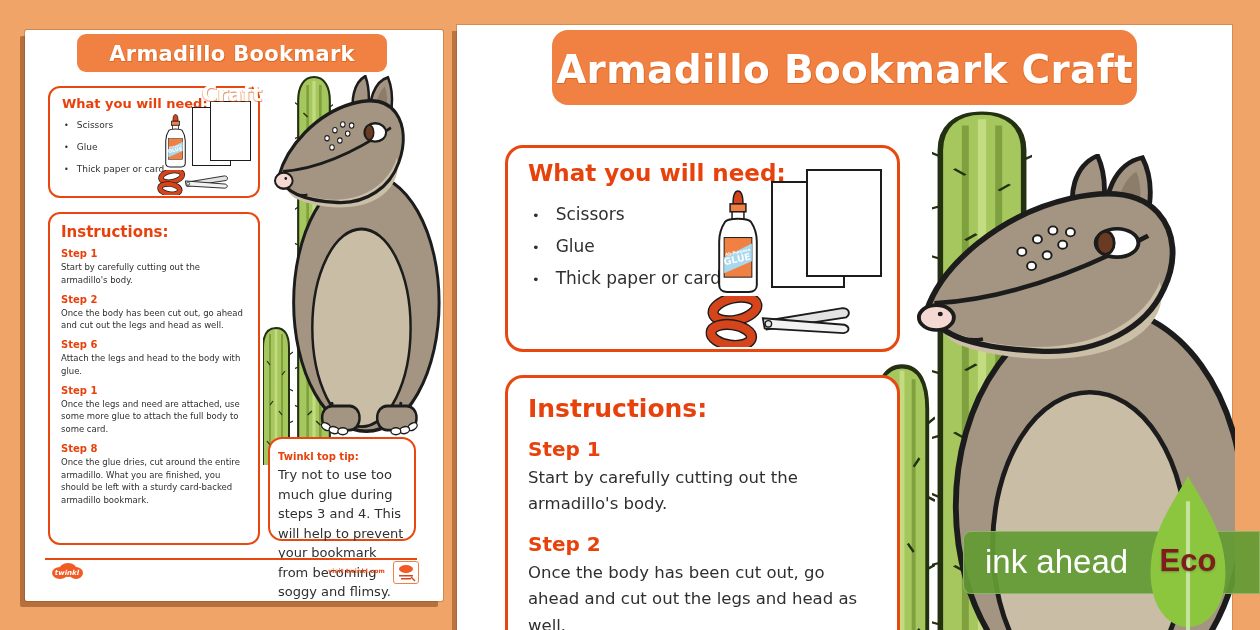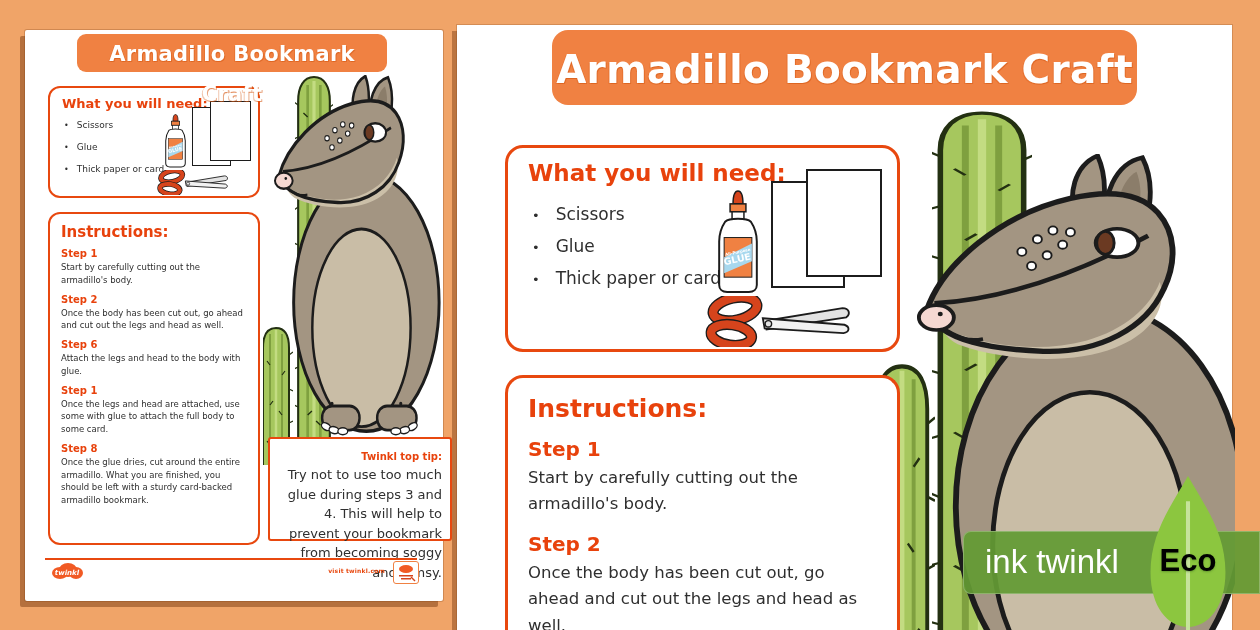--- a/index.html
+++ b/index.html
@@ -39,21 +39,21 @@
   #mat-left .paper-front{position:absolute;left:160px;top:13px;width:39px;height:58px;background:#fff;border:1.5px solid #1c1c1c;}
   #mat-left .sciss{position:absolute;left:102px;top:82px;width:83px;height:25px;}
 
   
   #ins-left{left:23px;top:182px;width:212px;height:333px;padding:9px 11px;}
   #ins-left .hd{font-size:15px;margin:0 0 3px 0;}
   #ins-left .slabel{font-size:10px;margin:7px 0 2px 0;}
   #ins-left .stext{font-size:8.5px;line-height:1.5;margin:0;}
 
   
-  #tip-left{left:243px;top:407px;width:184px;height:104px;border-radius:3px;padding:10px 8px;text-align:right;}
+  #tip-left{left:243px;top:407px;width:148px;height:104px;border-radius:14px;padding:10px 8px;text-align:left;}
   #tip-left .hd{font-size:10px;margin:2px 0 3px 0;}
   #tip-left .tx{font-size:13px;line-height:1.5;margin:0;}
 
   
   #footer-line{position:absolute;left:20px;top:528px;width:372px;height:2px;background:#e8480f;z-index:2;}
   #logo-left{position:absolute;left:25px;top:532px;width:34px;height:18px;z-index:2;}
   #visit-link{position:absolute;left:290px;top:537px;width:70px;text-align:right;font-size:6px;font-weight:bold;color:#e8480f;z-index:2;letter-spacing:.2px;}
   #stamp{position:absolute;left:368px;top:531px;width:24px;height:21px;z-index:2;background:#fff;border:1px solid #f08142;border-radius:3px;}
 
   
@@ -79,21 +79,21 @@
   
   #eco-band{
     position:absolute;left:963px;top:531px;width:297px;height:63px;z-index:10;
     background:rgba(99,154,52,.93);border-radius:8px 0 0 8px;
     box-shadow:0 0 0 1px rgba(255,255,255,.25) inset;
   }
   #eco-band .lbl{position:absolute;left:22px;top:0;height:63px;line-height:62px;font-size:33px;color:#fff;font-family:"Liberation Sans",sans-serif;}
   #eco-leaf{position:absolute;left:1144px;top:473px;width:88px;height:162px;z-index:11;}
   #eco-text{
     position:absolute;left:1146px;top:543px;width:84px;text-align:center;z-index:12;
-    font-size:31px;font-weight:bold;color:#000000;font-family:"Liberation Sans",sans-serif;
+    font-size:31px;font-weight:bold;color:#7f1d1d;font-family:"Liberation Sans",sans-serif;
     text-shadow:0 1px 2px rgba(60,110,30,.5);
   }
 </style>
 </head>
 <body>
 
 <svg width="0" height="0" style="position:absolute" aria-hidden="true">
   <defs>
     <symbol id="sym-cactus-col" viewBox="0 0 36 400" preserveAspectRatio="none">
       <path d="M18,2 C8,2 3,12 3,26 L3,400 L33,400 L33,26 C33,12 28,2 18,2 Z" fill="#a6c75e" stroke="#233012" stroke-width="2"></path>
@@ -199,21 +199,21 @@
 
   <div class="rbox" id="ins-left">
     <div class="hd accent">Instructions:</div>
     <div class="slabel accent">Step 1</div>
     <p class="stext body-text">Start by carefully cutting out the armadillo's body.</p>
     <div class="slabel accent">Step 2</div>
     <p class="stext body-text">Once the body has been cut out, go ahead and cut out the legs and head as well.</p>
     <div class="slabel accent">Step 6</div>
     <p class="stext body-text">Attach the legs and head to the body with glue.</p>
     <div class="slabel accent">Step 1</div>
-    <p class="stext body-text">Once the legs and head are attached, use some with glue to attach the full body to some card.</p>
+    <p class="stext body-text">Once the legs and need are attached, use some more glue to attach the full body to some card.</p>
     <div class="slabel accent">Step 8</div>
     <p class="stext body-text">Once the glue dries, cut around the entire armadillo. What you are finished, you should be left with a sturdy card-backed armadillo bookmark.</p>
   </div>
 
   <div class="rbox" id="tip-left">
     <div class="hd accent">Twinkl top tip:</div>
     <p class="tx body-text">Try not to use too much glue during steps 3 and 4. This will help to prevent your bookmark from becoming soggy and flimsy.</p>
   </div>
 
   <div id="footer-line"></div>
@@ -265,19 +265,19 @@
   <div class="rbox big" id="ins-right">
     <div class="hd accent">Instructions:</div>
     <div class="slabel accent">Step 1</div>
     <p class="stext body-text">Start by carefully cutting out the armadillo's body.</p>
     <div class="slabel accent">Step 2</div>
     <p class="stext body-text">Once the body has been cut out, go ahead and cut out the legs and head as well.</p>
   </div>
 </div>
 
 <div id="eco-band">
-  <span class="lbl">ink twinkl</span>
+  <span class="lbl">ink ahead</span>
 </div>
 <svg id="eco-leaf" viewBox="0 0 86 160">
   <path d="M43,3 C58,30 80,58 80,98 C80,132 63,152 43,152 C23,152 6,132 6,98 C6,58 28,30 43,3 Z" fill="#8cc63f"></path>
   <path d="M43,28 L43,160" stroke="#c6e39b" stroke-width="4"></path>
 </svg>
 <div id="eco-text">Eco</div>
 
 </body></html>

